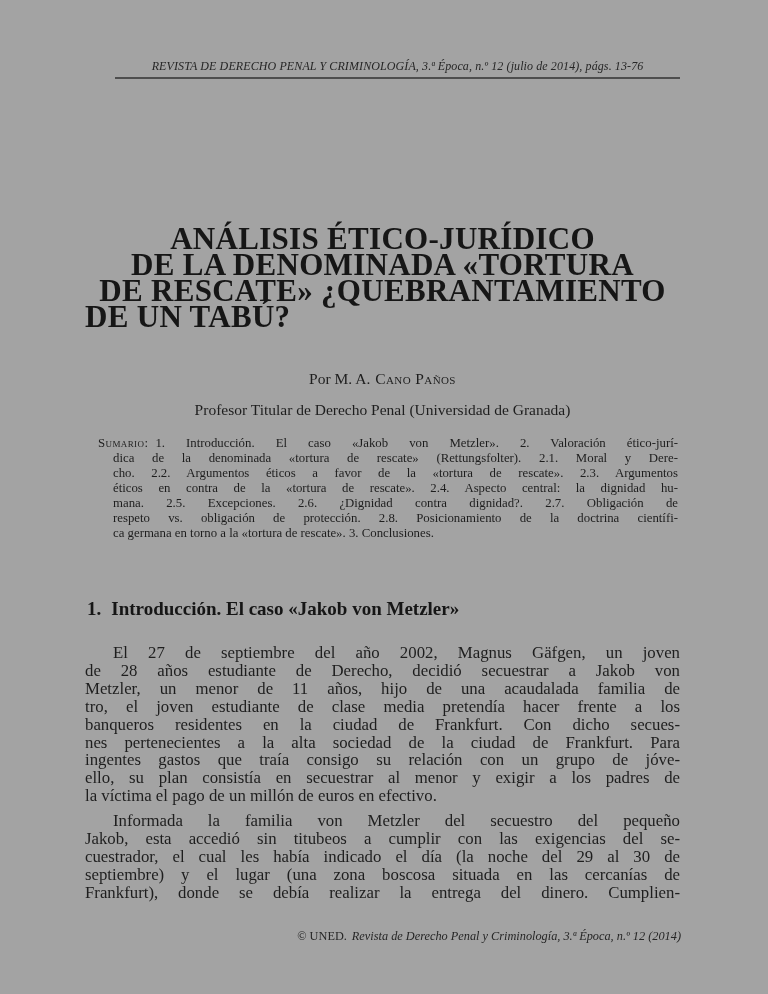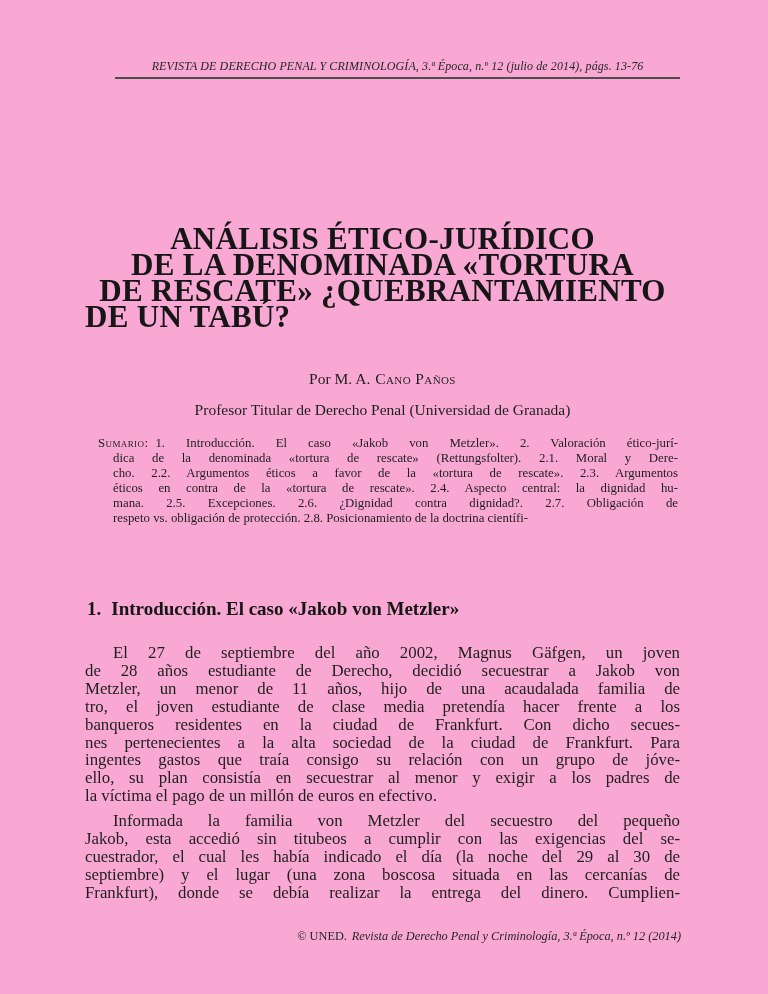--- a/index.html
+++ b/index.html
@@ -12,21 +12,21 @@
     height: 994px;
     position: relative;
     overflow: hidden;
     color: #1e1e1e;
     font-family: "Liberation Serif", "DejaVu Serif", serif;
     -webkit-font-smoothing: antialiased;
   }
   .page {
     position: absolute;
     inset: 0;
-    background: #f9a8d4;
+    background: #a3a3a3;
   }
 
   
   .running-header {
     position: absolute;
     top: 59px;
     left: 115px;
     width: 565px;
     text-align: center;
     font-style: italic;
@@ -166,20 +166,21 @@
   <div class="sumario">
     <div class="sum-line sum-first">
       <span class="sc">Sumario:</span><span>1. Introducción. El caso «Jakob von Metzler». 2. Valoración ético-jurí-</span>
     </div>
     <div class="sum-wrap-lines ends">
         <div class="sum-line">dica de la denominada «tortura de rescate» (Rettungsfolter). 2.1. Moral y Dere-</div>
         <div class="sum-line">cho. 2.2. Argumentos éticos a favor de la «tortura de rescate». 2.3. Argumentos</div>
         <div class="sum-line">éticos en contra de la «tortura de rescate». 2.4. Aspecto central: la dignidad hu-</div>
         <div class="sum-line">mana. 2.5. Excepciones. 2.6. ¿Dignidad contra dignidad?. 2.7. Obligación de</div>
         <div class="sum-line">respeto vs. obligación de protección. 2.8. Posicionamiento de la doctrina científi-</div>
+        <div class="sum-line">ca germana en torno a la «tortura de rescate». 3. Conclusiones.</div>
       </div>
   </div>
 
   <div class="section-heading">
     <span class="sec-num">1.</span><span>Introducción. El caso «Jakob von Metzler»</span>
   </div>
 
   <div class="para para-1 ends">
       <div class="p-line">El 27 de septiembre del año 2002, Magnus Gäfgen, un joven</div>
       <div class="p-line">de 28 años estudiante de Derecho, decidió secuestrar a Jakob von</div>

